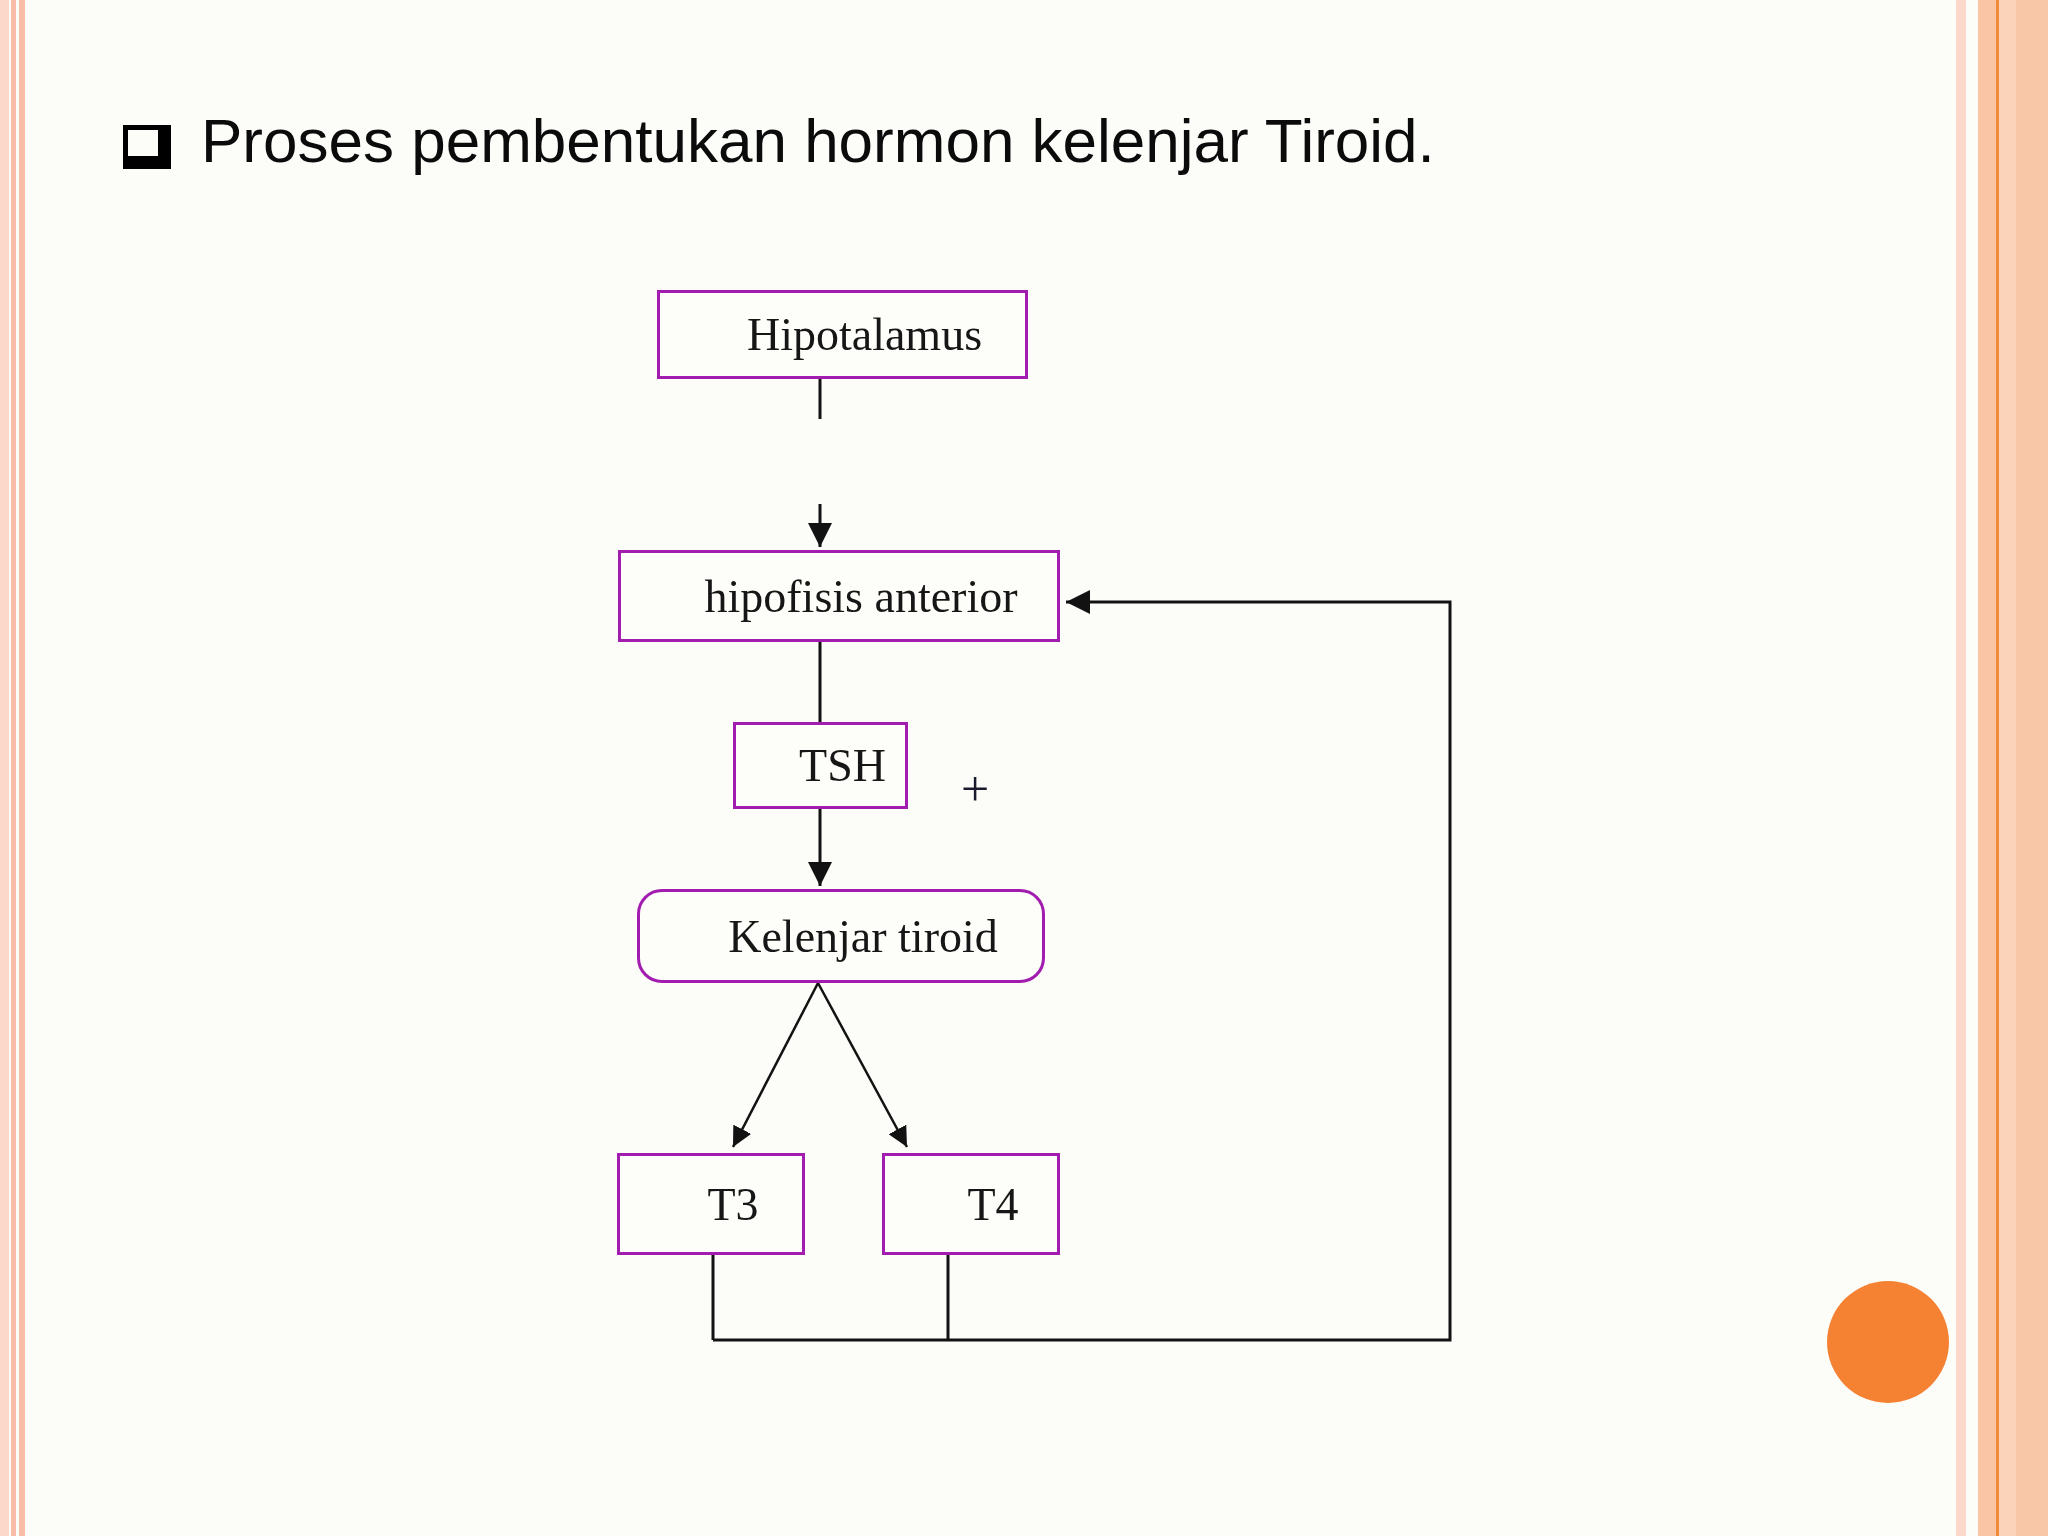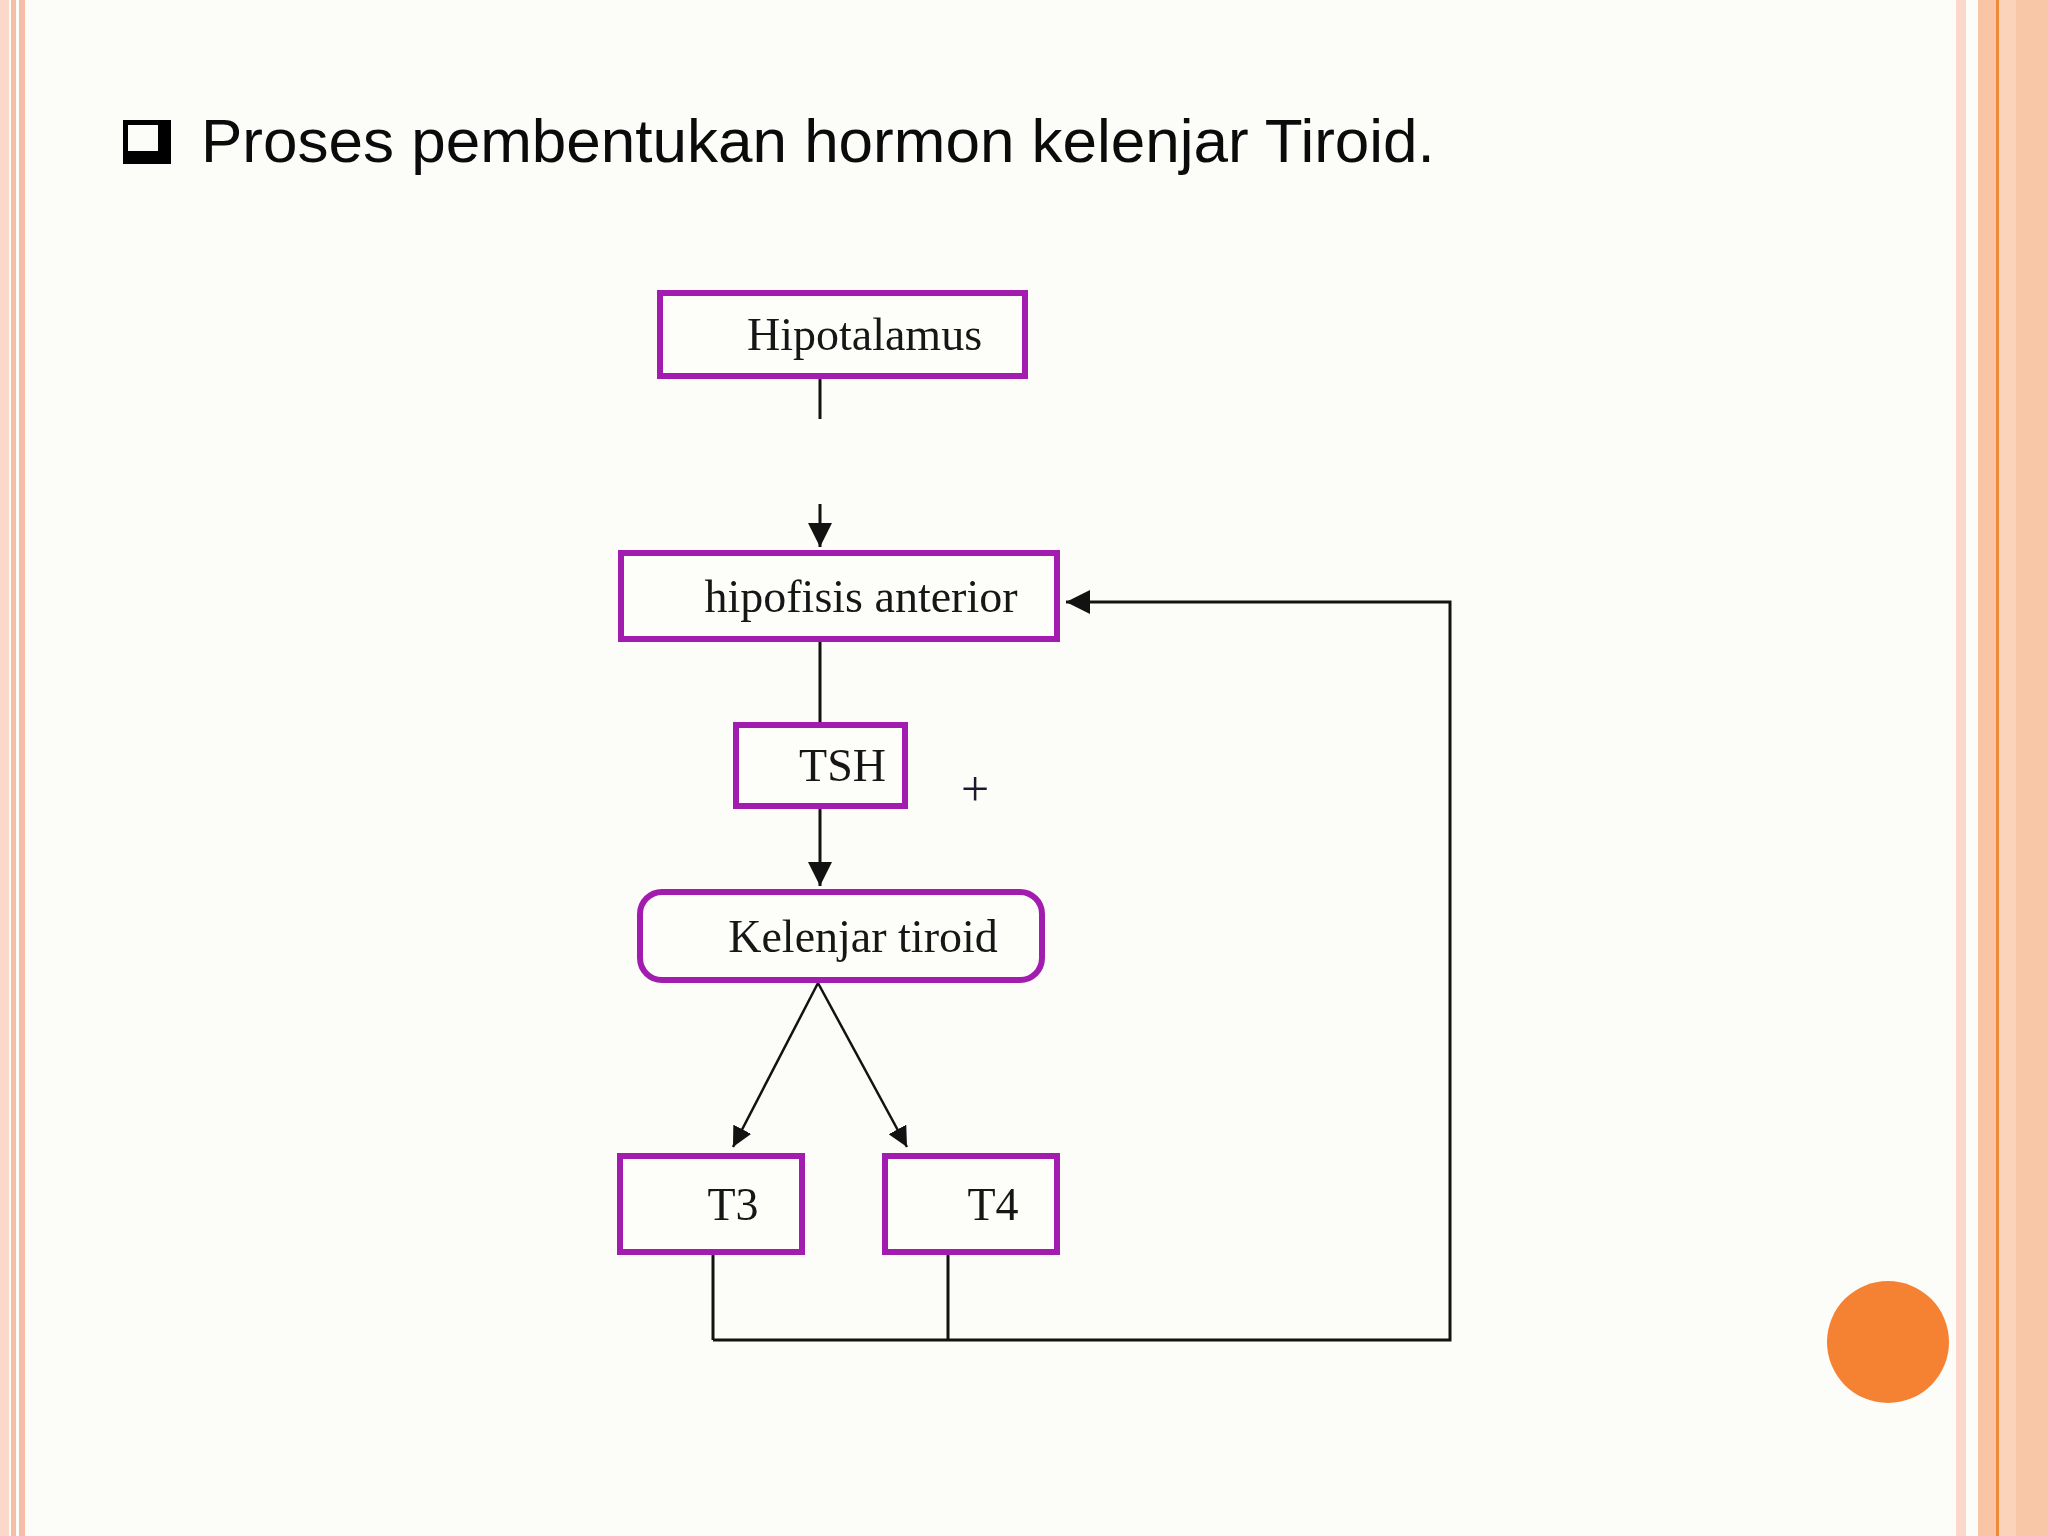--- a/index.html
+++ b/index.html
@@ -17,21 +17,21 @@
   .stripe-l3{left:19px;width:6px;background:#f8bda6;}
   .stripe-r1{left:1956px;width:10px;background:#fbd8ca;}
   .stripe-r2{left:1978px;width:18px;background:#fac5a4;}
   .stripe-r3{left:1996px;width:3px;background:#ee8a38;}
   .stripe-r4{left:1999px;width:17px;background:#fbd2ba;}
   .stripe-r5{left:2016px;width:32px;background:#f8c7a8;}
 
   
   .title-row{
     position:absolute;left:123px;top:108px;
-    display:flex;align-items:flex-start;gap:30px;
+    display:flex;align-items:center;gap:30px;
   }
   .bullet{
     display:block;
     margin-top:12px;
     width:30px;height:26px;
     background:#fcfdf9;
     border:5px solid #000;
     border-right-width:13px;
     border-bottom-width:13px;
   }
@@ -44,21 +44,21 @@
     white-space:nowrap;
     letter-spacing:0px;
   }
 
   
   .diagram{position:absolute;left:0;top:0;width:2048px;height:1536px;}
   .connectors{position:absolute;left:0;top:0;pointer-events:none;}
   .node{
     position:absolute;
     box-sizing:border-box;
-    border:6px solid #a21caf;
+    border:3px solid #a21caf;
     background:#fdfdfa;
     display:flex;align-items:center;justify-content:center;
     font-family:"Liberation Serif", serif;
     font-size:46px;color:#161616;
     white-space:nowrap;
     padding-left:44px;
   }
   #node-hipotalamus{left:657px;top:290px;width:371px;height:89px;}
   #node-trh{left:733px;top:419px;width:174px;height:85px;}
   #node-hipofisis{left:618px;top:550px;width:442px;height:92px;}

